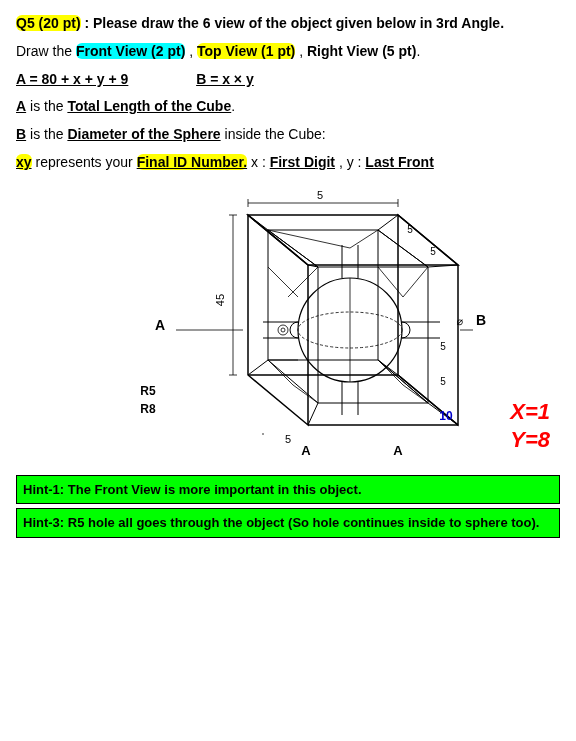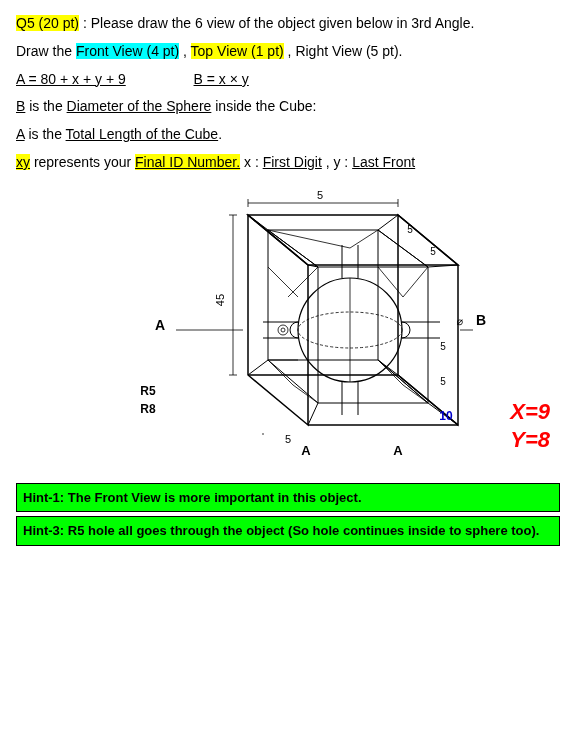--- a/index.html
+++ b/index.html
@@ -11,21 +11,21 @@
       font-size: 14px;
       color: #000;
       padding: 12px 16px;
     }
     .question-header {
       margin-bottom: 6px;
       line-height: 1.6;
     }
     .highlight-yellow { background: #ffff00; }
     .highlight-cyan { background: #00ffff; }
-    .bold { font-weight: normal; }
+    .bold { font-weight: bold; border-radius: 6px; }
     .underline { text-decoration: underline; }
     p { margin-bottom: 4px; line-height: 1.7; }
 
     .drawing-area {
       width: 100%;
       display: flex;
       justify-content: center;
       margin: 10px 0;
       position: relative;
     }
@@ -37,51 +37,51 @@
       position: absolute;
       right: 10px;
       bottom: 10px;
       color: red;
       font-size: 22px;
       font-weight: bold;
       font-style: italic;
       line-height: 1.3;
     }
 
-    .hints-section { margin-top: 18px; }
+    .hints-section { margin-top: 10px; }
     .hint {
       background: #00ff00;
       border: 1px solid #000;
       padding: 4px 6px;
       margin-bottom: 4px;
       font-weight: bold;
       font-size: 13px;
       line-height: 1.5;
     }
   </style>
 </head>
 <body>
 
 <div class="question-header">
   <p>
     <span class="bold highlight-yellow">Q5 (20 pt)</span><span class="bold"> : Please draw the 6 view of the object given below in 3rd Angle.</span>
   </p>
   <p>
-    <span>Draw the </span><span class="bold highlight-cyan">Front View (4 pt)</span><span> , </span><span class="bold highlight-yellow">Top View (1 pt)</span><span> , </span><span class="bold">Right View (5 pt)</span><span>.</span>
+    <span>Draw the </span><span class="bold highlight-cyan">Front View (2 pt)</span><span> , </span><span class="bold highlight-yellow">Top View (1 pt)</span><span> , </span><span class="bold">Right View (5 pt)</span><span>.</span>
   </p>
   <p>
     <span class="bold underline">A = 80 + x + y + 9</span>
     <span style="display:inline-block; width:60px;"></span>
     <span class="bold underline">B = x × y</span>
   </p>
   <p>
+    <span class="bold underline">A</span><span> is the </span><span class="bold underline">Total Length of the Cube</span><span>.</span>
+  </p>
+  <p>
     <span class="bold underline">B</span><span> is the </span><span class="bold underline">Diameter of the Sphere</span><span> inside the Cube:</span>
-  </p>
-  <p>
-    <span class="bold underline">A</span><span> is the </span><span class="bold underline">Total Length of the Cube</span><span>.</span>
   </p>
   <p>
     <span class="bold highlight-yellow underline">xy</span><span> represents your </span><span class="bold underline highlight-yellow">Final ID Number.</span><span>     x</span><span> : </span><span class="bold underline">First Digit</span><span> , y : </span><span class="bold underline">Last Front</span>
   </p>
 </div>
 
 <div class="drawing-area">
   <svg class="drawing-svg" viewBox="0 0 400 280" xmlns="http://www.w3.org/2000/svg">
 
     <g stroke="#000" stroke-width="1.5" fill="none">
@@ -185,21 +185,21 @@
       <text x="358" y="235" text-anchor="middle" font-size="12" font-family="Arial" font-weight="bold" fill="#0000cc">10</text>
 
       <text x="345" y="70" text-anchor="middle" font-size="10" font-family="Arial">5</text>
       <text x="322" y="48" text-anchor="middle" font-size="10" font-family="Arial">5</text>
       <text x="355" y="165" text-anchor="middle" font-size="10" font-family="Arial">5</text>
       <text x="355" y="200" text-anchor="middle" font-size="10" font-family="Arial">5</text>
     </g>
   </svg>
 
   <div class="xy-values">
-    <div>X=9</div>
+    <div>X=1</div>
     <div>Y=8</div>
   </div>
 </div>
 
 <div class="hints-section">
   <div class="hint">Hint-1: The Front View is more important in this object.</div>
   <div class="hint">Hint-3: R5 hole all goes through the object (So hole continues inside to sphere too).</div>
 </div>
 
 </body></html>

